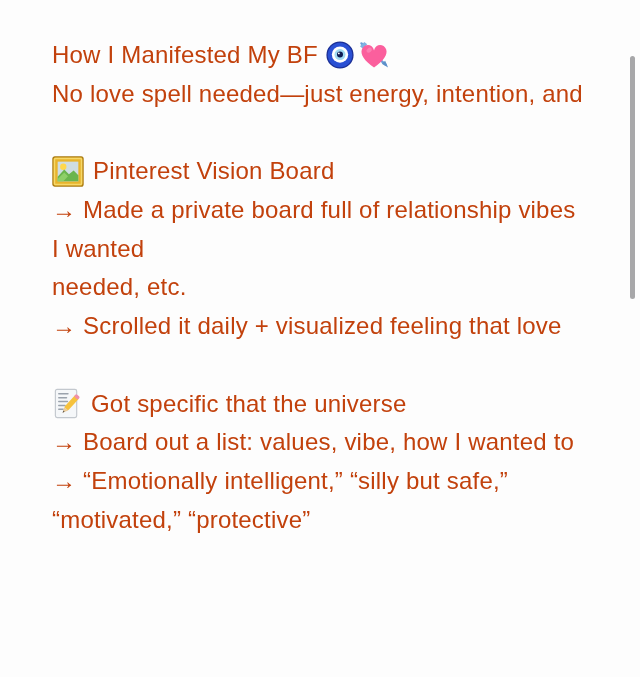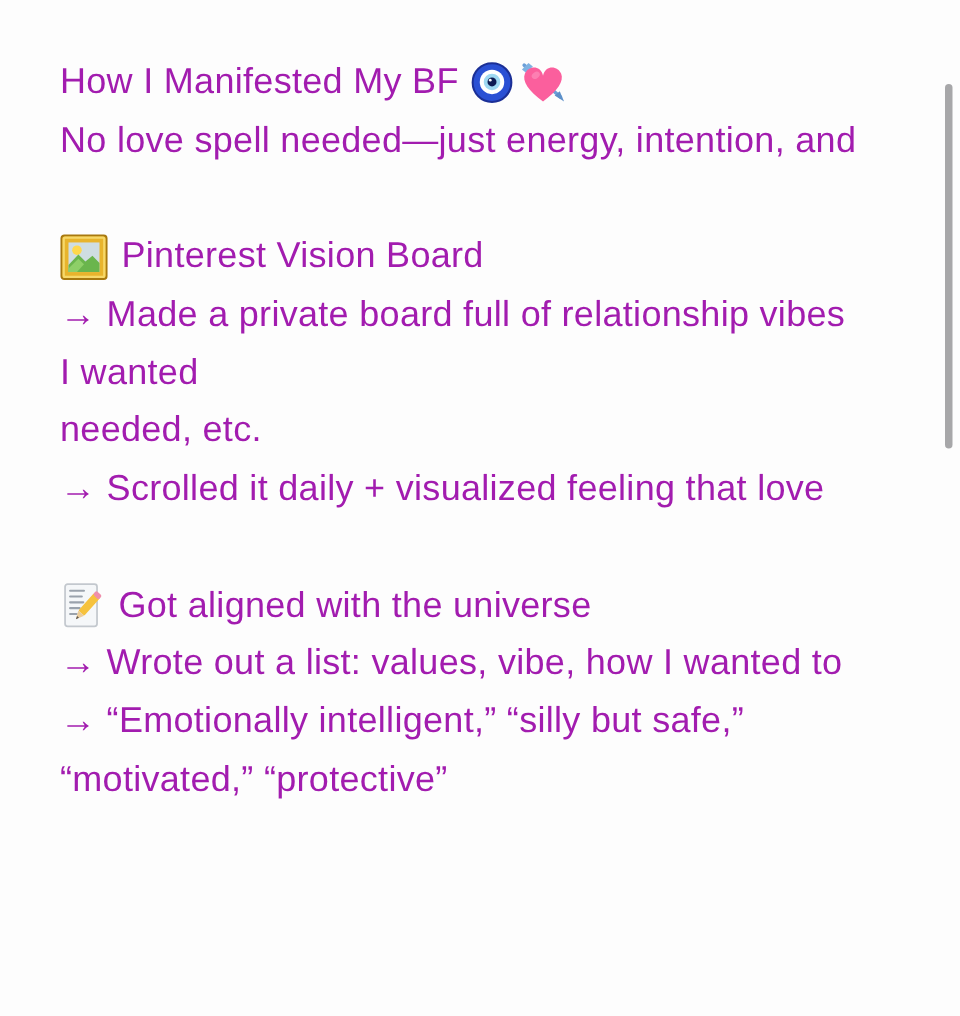--- a/index.html
+++ b/index.html
@@ -9,22 +9,22 @@
     overflow: hidden;
     font-family: "Liberation Sans", sans-serif;
   }
   .page {
     position: relative;
     width: 640px; height: 677px;
     background: #fdfdfd;
   }
   .post {
     position: absolute;
-    left: 40px; top: 36px; right: 18px;
-    color: #a21caf;
+    left: 52px; top: 36px; right: 18px;
+    color: #c2410c;
     font-size: 24px;
     letter-spacing: 0.2px;
   }
   .line {
     height: 38.7px;
     display: flex;
     align-items: center;
     white-space: pre;
   }
   .line.blank { height: 38.7px; }
@@ -116,24 +116,24 @@
             <line x1="6.5" y1="22" x2="11" y2="22"></line>
           </g>
           <g transform="rotate(42 17 18)">
             <rect x="14.5" y="6" width="5.4" height="16.5" rx="1" fill="#f6c23d"></rect>
             <rect x="14.5" y="4" width="5.4" height="3.6" rx="1.4" fill="#ef8fab"></rect>
             <polygon points="14.5,22.5 19.9,22.5 17.2,28" fill="#ebcc9a"></polygon>
             <polygon points="16.3,25.8 18.1,25.8 17.2,28" fill="#5c5650"></polygon>
           </g>
         </svg>
       </span>
-      <span>Got aligned with the universe</span>
+      <span>Got specific that the universe</span>
     </div>
 
-    <div class="line">→ Wrote out a list: values, vibe, how I wanted to</div>
+    <div class="line">→ Board out a list: values, vibe, how I wanted to</div>
     <div class="line">→ “Emotionally intelligent,” “silly but safe,”</div>
     <div class="line">“motivated,” “protective”</div>
 
   </div>
 
   <div class="scrollbar-thumb"></div>
 
 </div>
 
 </body></html>

